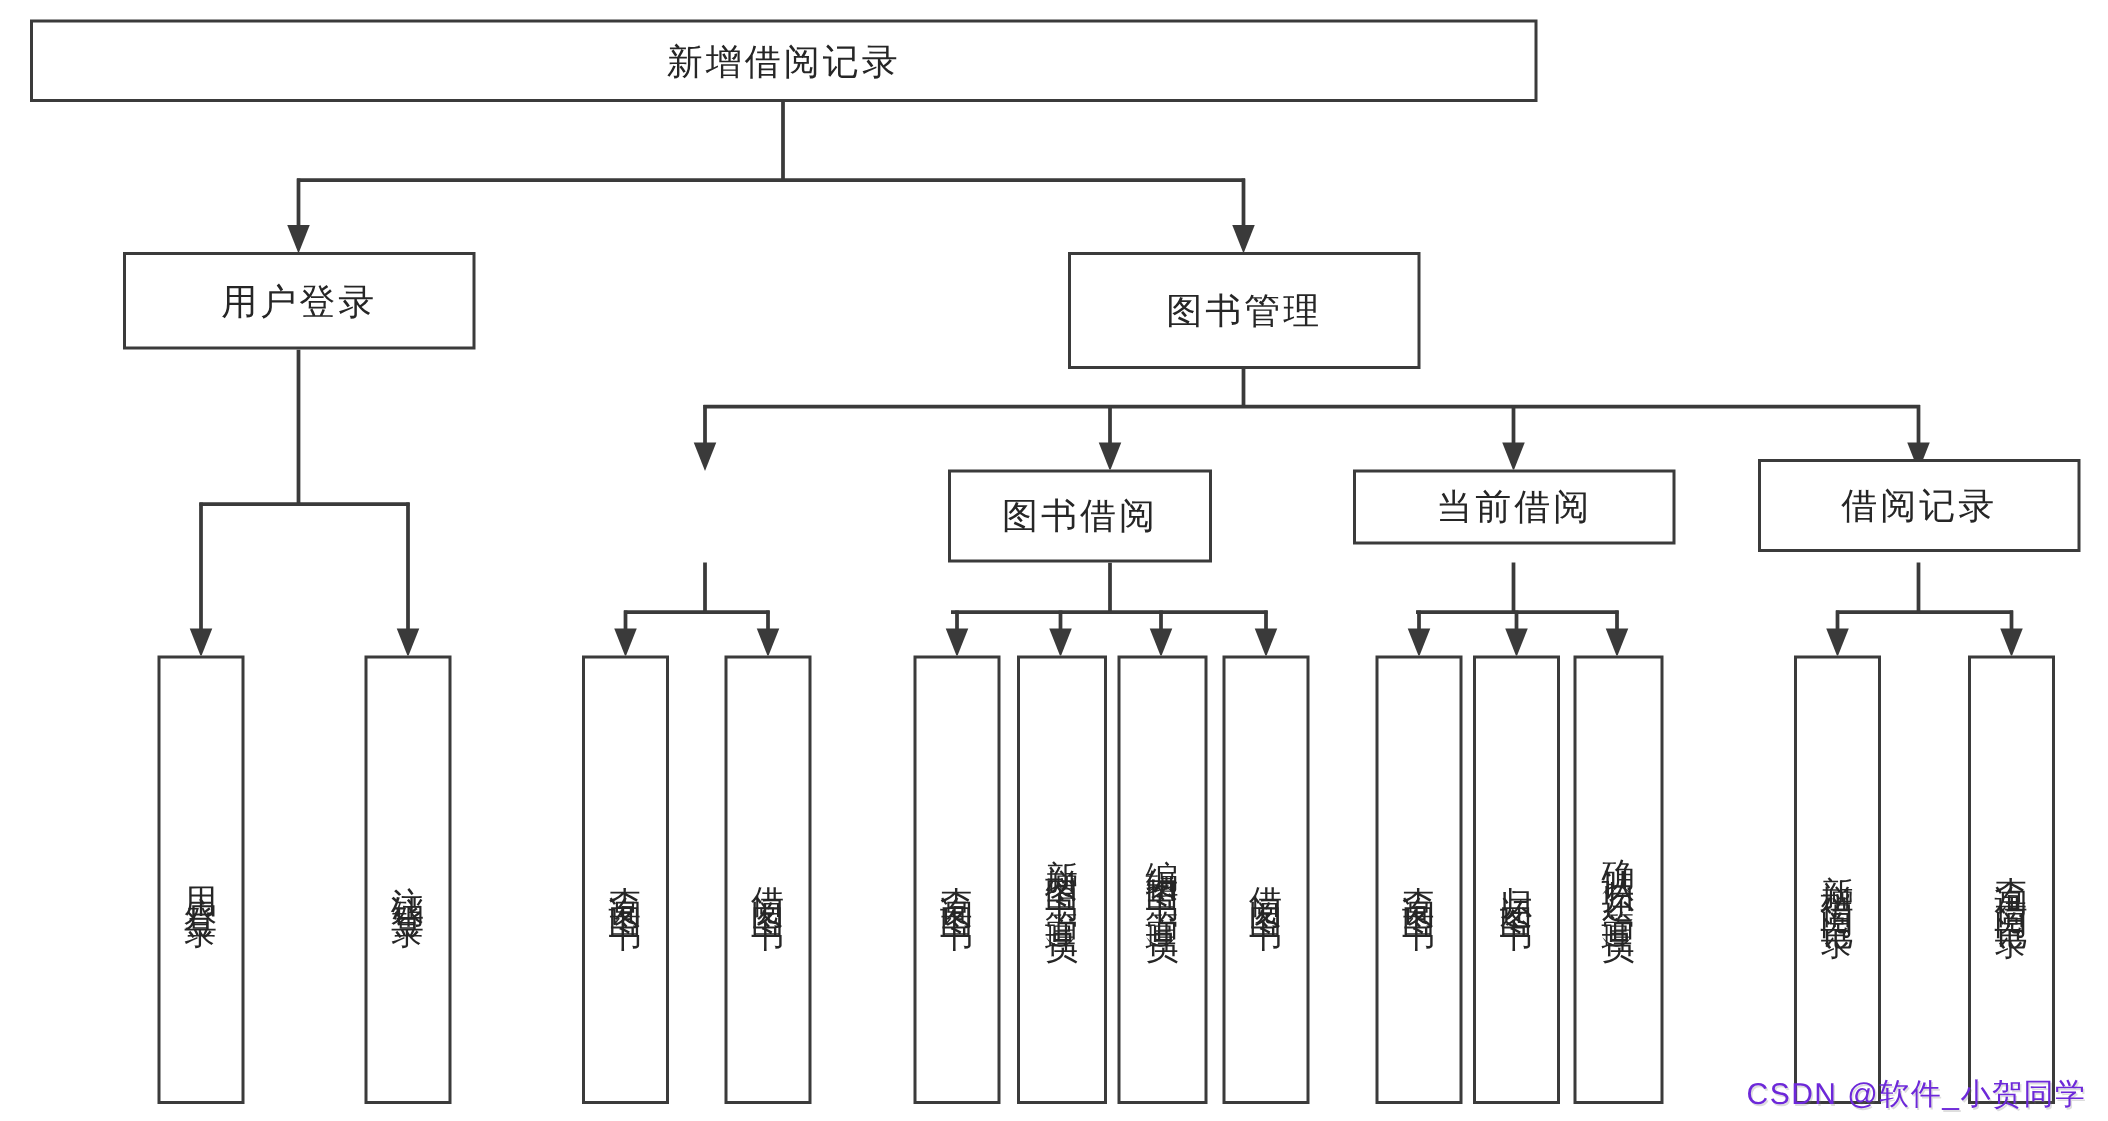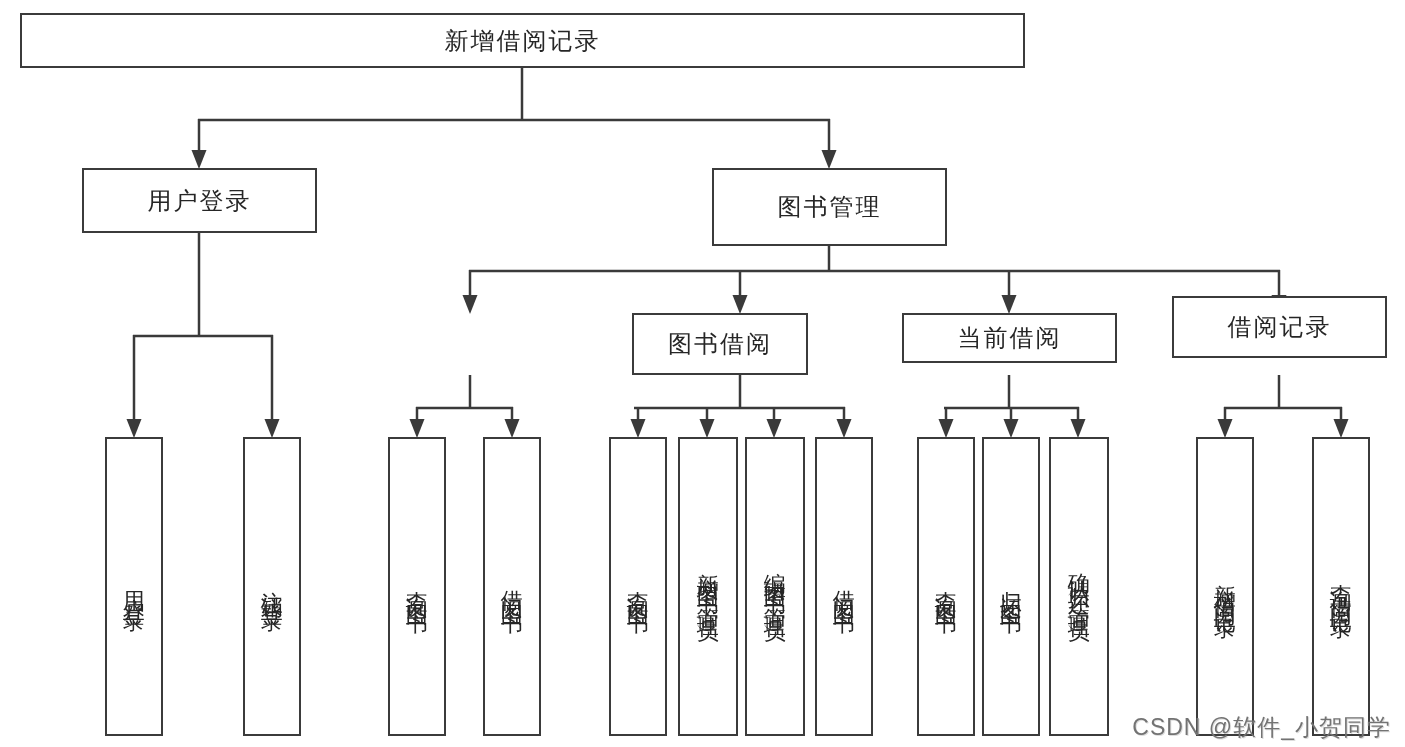--- a/index.html
+++ b/index.html
@@ -16,21 +16,21 @@
     display:flex; align-items:center; justify-content:center;
   }
   .h-label { font-size:24px; letter-spacing:2px; color:#262626; white-space:nowrap; }
   .leaf { width:58px; top:437px; height:299px; }
   .v-label {
     writing-mode:vertical-rl; text-orientation:mixed;
     font-size:22px; letter-spacing:7px; line-height:1.15; color:#262626;
   }
   #watermark {
     position:absolute; right:14px; bottom:4px;
-    font-size:23px; color:#737373; letter-spacing:1px; white-space:nowrap;
+    font-size:20px; color:#6d28d9; letter-spacing:1px; white-space:nowrap;
     text-shadow:1px 1px 0 rgba(120,120,120,0.25);
   }
 </style>
 </head>
 <body>
 
 <div id="stage">
 
   <svg id="wires" viewBox="0 0 1405 747" xmlns="http://www.w3.org/2000/svg" aria-hidden="true">
 
@@ -118,21 +118,21 @@
   <div class="box" style="left:712px; top:168px; width:235px; height:78px;">
     <span class="h-label">图书管理</span>
   </div>
 
   <div class="box" style="left:632px; top:313px; width:176px; height:62px;">
     <span class="h-label">图书借阅</span>
   </div>
   <div class="box" style="left:902px; top:313px; width:215px; height:50px;">
     <span class="h-label">当前借阅</span>
   </div>
-  <div class="box" style="left:1172px; top:296px; width:215px; height:62px;">
+  <div class="box" style="left:1172px; top:306px; width:215px; height:62px;">
     <span class="h-label">借阅记录</span>
   </div>
 
   <div class="box leaf" style="left:105px;">
     <span class="v-label">用户登录</span>
   </div>
   <div class="box leaf" style="left:243px;">
     <span class="v-label">注销登录</span>
   </div>
 

